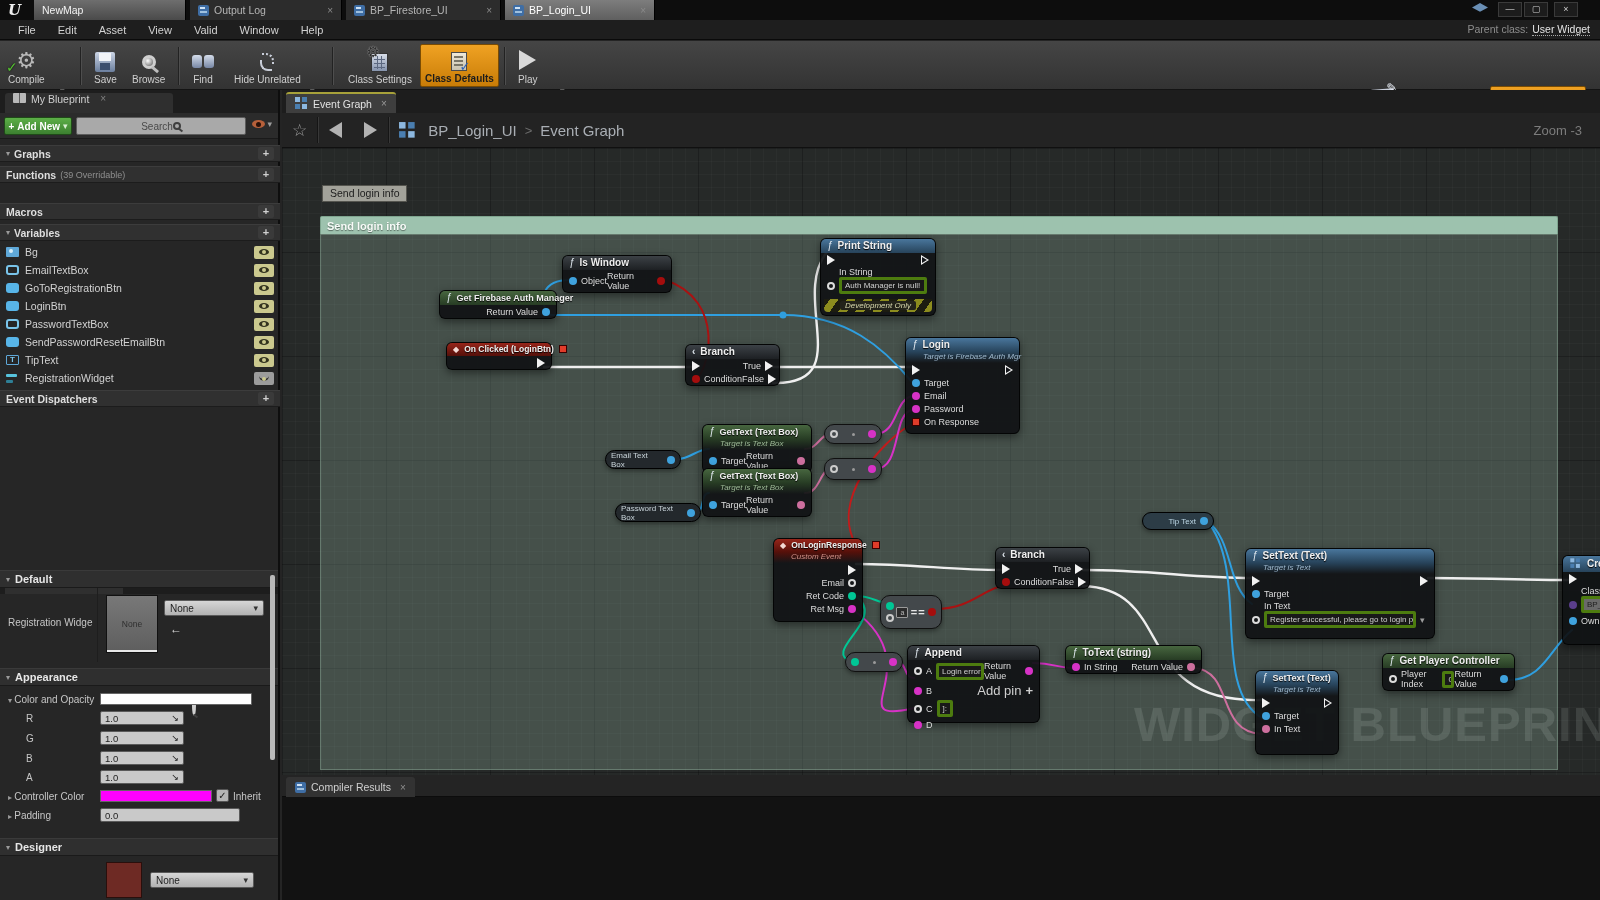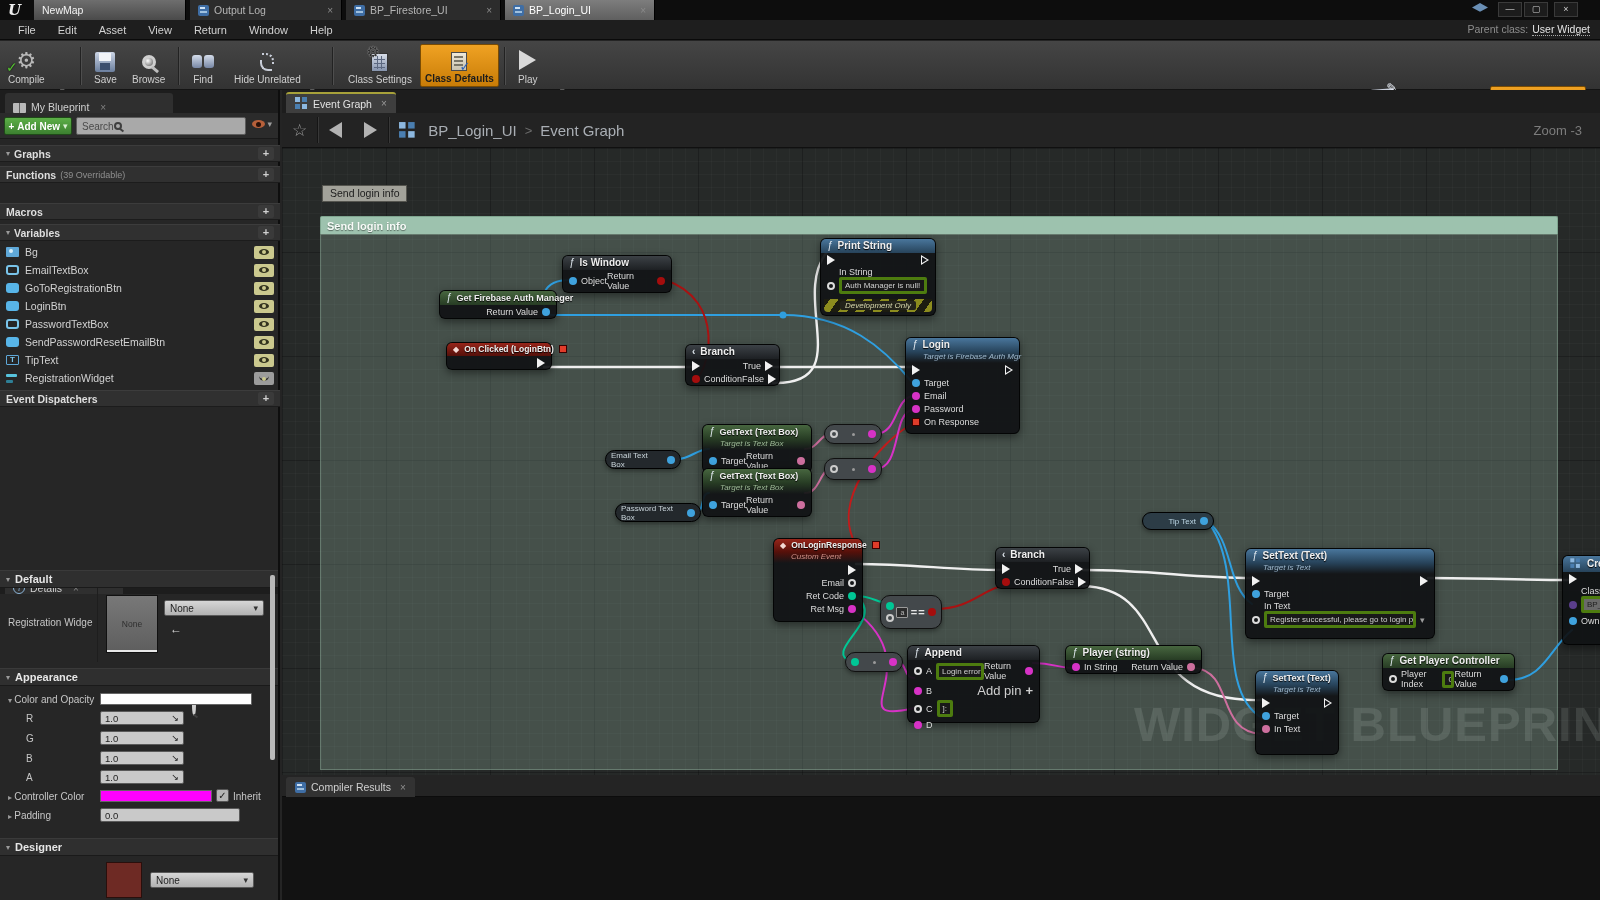--- a/index.html
+++ b/index.html
@@ -63,28 +63,28 @@
   .desico::after{content:"✎";position:absolute;right:-6px;top:-10px;font-size:13px;color:#e8edf5}
   .chev{position:absolute;right:116px;top:52px;color:#8a8a8a;font-size:15px;font-weight:bold}
   .graphbtn{position:absolute;right:14px;top:45px;width:96px;height:30px;background:linear-gradient(#f0a223,#c87c07);border:1px solid #7a4c03;border-radius:2px;display:flex;align-items:center;justify-content:center;gap:6px;color:#fff;font-size:15px;text-shadow:0 1px 2px #5e3a00}
   .graphico{width:18px;height:13px;position:relative}
   .graphico::before{content:"";position:absolute;left:0;top:0;width:10px;height:6px;background:#f4f0e6;border-radius:1px}
   .graphico::after{content:"";position:absolute;right:0;bottom:0;width:10px;height:6px;background:#3a2a10;border-radius:1px;box-shadow:-12px 7px 0 #3a2a10}
 
   
   .leftcol{position:absolute;left:0;top:90px;width:280px;height:810px;background:#262626;border-right:2px solid #0e0e0e}
   .paneltabs{position:relative;height:23px;background:#1d1d1d}
-  .ptab{position:absolute;left:5px;top:3px;height:20px;background:#2f2f2f;border-radius:3px 3px 0 0;display:flex;align-items:flex-end;gap:5px;padding:0 8px;font-size:10.5px;color:#cfcfcf}
+  .ptab{position:absolute;left:5px;top:3px;height:20px;background:#2f2f2f;border-radius:3px 3px 0 0;display:flex;align-items:flex-start;gap:5px;padding:0 8px;font-size:10.5px;color:#cfcfcf}
   .ptab .x{color:#828282;font-size:10px;margin-left:6px}
   .bookico{width:13px;height:10px;background:#b9b9b9;border-radius:1px;position:relative}
   .bookico::after{content:"";position:absolute;left:6px;top:0;width:1px;height:10px;background:#5e5e5e}
   .infoico{width:12px;height:12px;border-radius:50%;border:1px solid #8ab4d8;color:#8ab4d8;font-size:8px;text-align:center;line-height:11px;font-style:italic;font-family:"Liberation Serif",serif}
   .mbtools{position:relative;height:26px;background:#2b2b2b;border-bottom:1px solid #1a1a1a}
   .addnew{position:absolute;left:4px;top:4px;width:68px;height:18px;background:linear-gradient(#5caf47,#3c8030);border:1px solid #1f4a18;border-radius:2px;color:#fff;font-size:10px;font-weight:bold;display:flex;align-items:center;justify-content:center;gap:3px}
-  .searchbox{position:absolute;top:4px;height:18px;background:#a9a9a9;border:1px solid #5c5c5c;border-radius:2px;color:#4a4a4a;font-size:10px;display:flex;align-items:center;padding:0 5px;justify-content:flex-start}
+  .searchbox{position:absolute;top:4px;height:18px;background:#a9a9a9;border:1px solid #5c5c5c;border-radius:2px;color:#4a4a4a;font-size:10px;display:flex;align-items:center;padding:0 5px;justify-content:center}
   .magsm{width:8px;height:8px;border:2px solid #3f3f3f;border-radius:50%;position:relative;flex:0 0 auto}
   .magsm::after{content:"";position:absolute;right:-4px;bottom:-3px;width:5px;height:2px;background:#3f3f3f;transform:rotate(40deg)}
   .eyebtn{position:absolute;top:6px;display:flex;align-items:center;gap:2px}
   .eyeglyph{width:13px;height:8px;border-radius:50%;background:#b7603a;position:relative}
   .eyeglyph::after{content:"";position:absolute;left:4px;top:2px;width:5px;height:5px;border-radius:50%;background:#2a1008}
   .secthead{position:absolute;left:0;width:280px;height:17px;background:#303030;border-top:1px solid #3c3c3c;border-bottom:1px solid #1c1c1c;display:flex;align-items:center;padding:0 6px;font-size:10.5px;color:#dedede;font-weight:bold}
   .secthead .arr{color:#9a9a9a;font-size:8px;margin-right:4px;font-weight:normal}
   .secthead .plus{margin-left:auto;width:16px;height:13px;background:#3a3a3a;border-radius:2px;color:#d0d0d0;text-align:center;line-height:12px;font-size:11px;font-weight:bold}
   .subnote{font-weight:normal;font-size:9px;color:#8f8f8f;margin-left:4px}
   .row{position:absolute;left:0;width:280px;height:18px;display:flex;align-items:center;padding-left:6px;font-size:10.5px;color:#d2d2d2;gap:6px}
@@ -219,21 +219,21 @@
     <div class="winbtn" style="right:78px">—</div>
     <div class="winbtn" style="right:52px">▢</div>
     <div class="winbtn" style="right:22px">×</div>
   </div>
 
   <div class="menubar">
     <span class="mi">File</span>
     <span class="mi">Edit</span>
     <span class="mi">Asset</span>
     <span class="mi">View</span>
-    <span class="mi">Return</span>
+    <span class="mi">Valid</span>
     <span class="mi">Window</span>
     <span class="mi">Help</span>
   </div>
   <div class="parentclass">
     <span>Parent class:</span><b>User Widget</b>
   </div>
 
   <div class="toolbar">
     <div class="tbtn" style="left:4px">
       <span class="gearico">⚙</span>
@@ -852,21 +852,21 @@
         <span class="pl">
             <span class="p c-mag"></span>
             <span>D</span>
           </span>
       </div>
     </div>
 
     <div class="node" style="left:783px;top:497px;width:137px">
       <div class="nh h-green">
           <span class="ni">ƒ</span>
-          <span class="nt">Player (string)</span>
+          <span class="nt">ToText (string)</span>
         </div>
       <div class="nrow">
         <span class="pl">
             <span class="p c-mag"></span>
             <span>In String</span>
           </span>
         <span class="pr">
             <span>Return Value</span>
             <span class="p c-pink"></span>
           </span>

